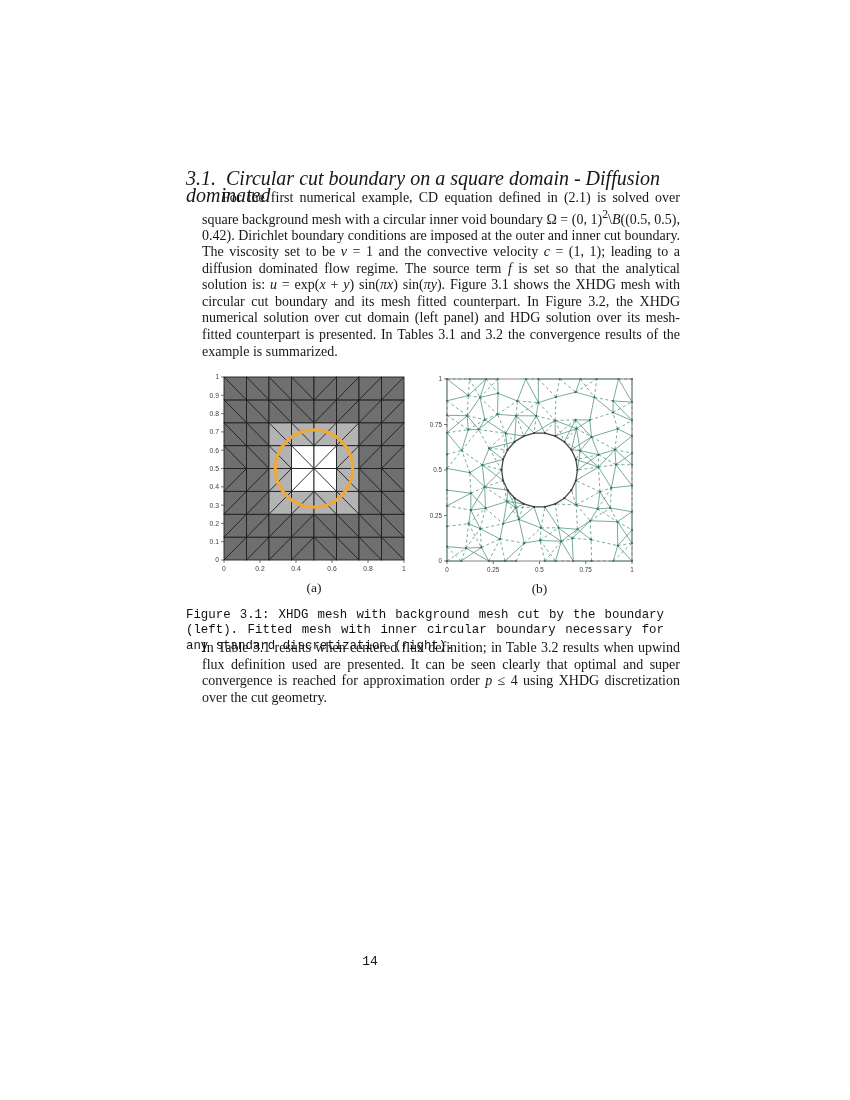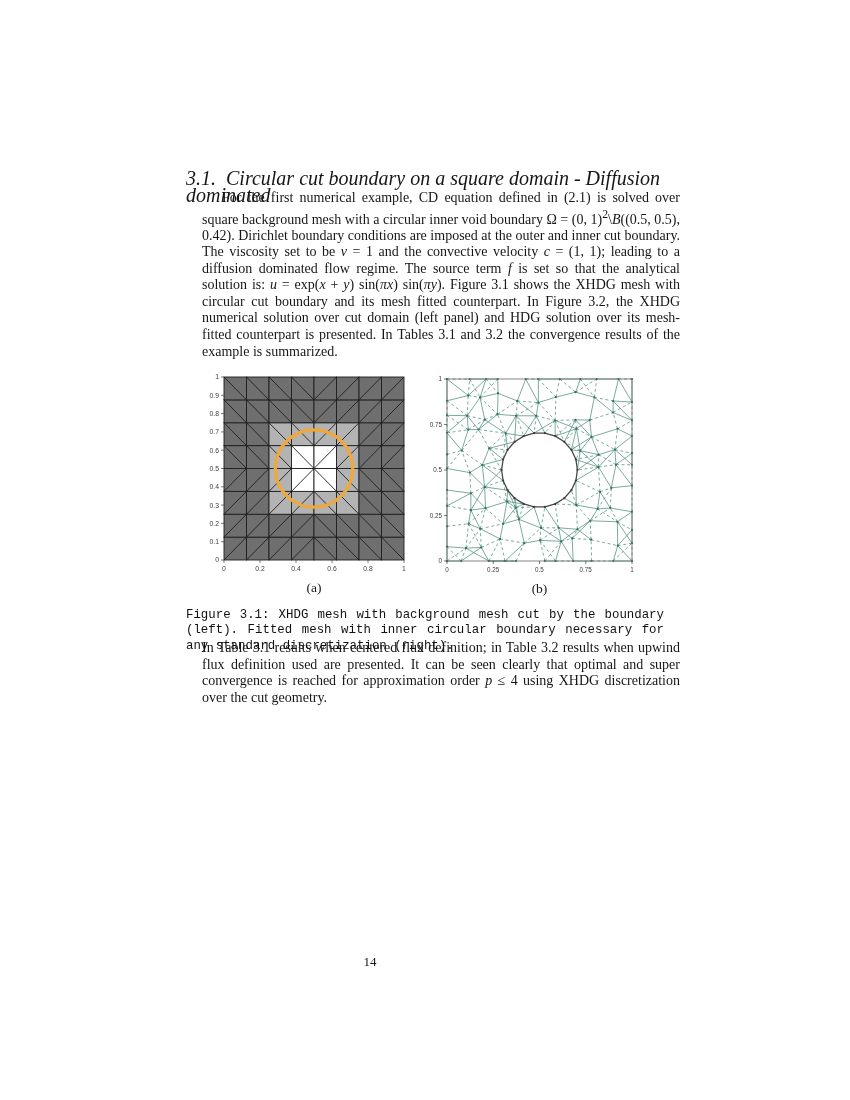--- a/index.html
+++ b/index.html
@@ -12,21 +12,21 @@
   .section-heading{top:170px;font-style:italic;font-size:20px;line-height:17px;}
   .section-heading .sec-num{margin-right:10px;}
   .body-par{font-size:14px;line-height:16.55px;text-align:justify;margin-left:16px;}
   #par1{top:190px;text-indent:20px;}
   #par2{top:640px;}
   .fig-container{position:absolute;top:374px;}
   #fig-a{left:196px;}
   #fig-b{left:419px;top:376px;}
   .fig-label{font-size:13.5px;text-align:center;margin-top:4px;color:#1a1a1a;}
   .fig-caption{top:608px;font-size:12.4px;line-height:15.3px;text-align:justify;color:#111;font-family:Liberation Mono, monospace;}
-  .page-number{position:absolute;top:954px;left:0;width:740px;text-align:center;font-size:13px;}
+  .page-number{position:absolute;top:954px;left:0;width:740px;text-align:center;font-size:13px;font-family:Liberation Mono, monospace;}
   svg{display:block;}
 </style>
 </head>
 <body>
 
 <div class="col section-heading">
   <span class="sec-num">3.1.</span><span>Circular cut boundary on a square domain - Diffusion dominated</span>
 </div>
 
 <div class="col body-par" id="par1">For the first numerical example, CD equation defined in (2.1) is solved over square background mesh with a circular inner void boundary Ω = (0, 1)<sup>2</sup>\<i>B</i>((0.5, 0.5), 0.42). Dirichlet boundary conditions are imposed at the outer and inner cut boundary. The viscosity set to be <i>ν</i> = 1 and the convective velocity <i>c</i> = (1, 1); leading to a diffusion dominated flow regime. The source term <i>f</i> is set so that the analytical solution is: <i>u</i> = exp(<i>x</i> + <i>y</i>) sin(<i>πx</i>) sin(<i>πy</i>). Figure 3.1 shows the XHDG mesh with circular cut boundary and its mesh fitted counterpart. In Figure 3.2, the XHDG numerical solution over cut domain (left panel) and HDG solution over its mesh-fitted counterpart is presented. In Tables 3.1 and 3.2 the convergence results of the example is summarized.</div>

